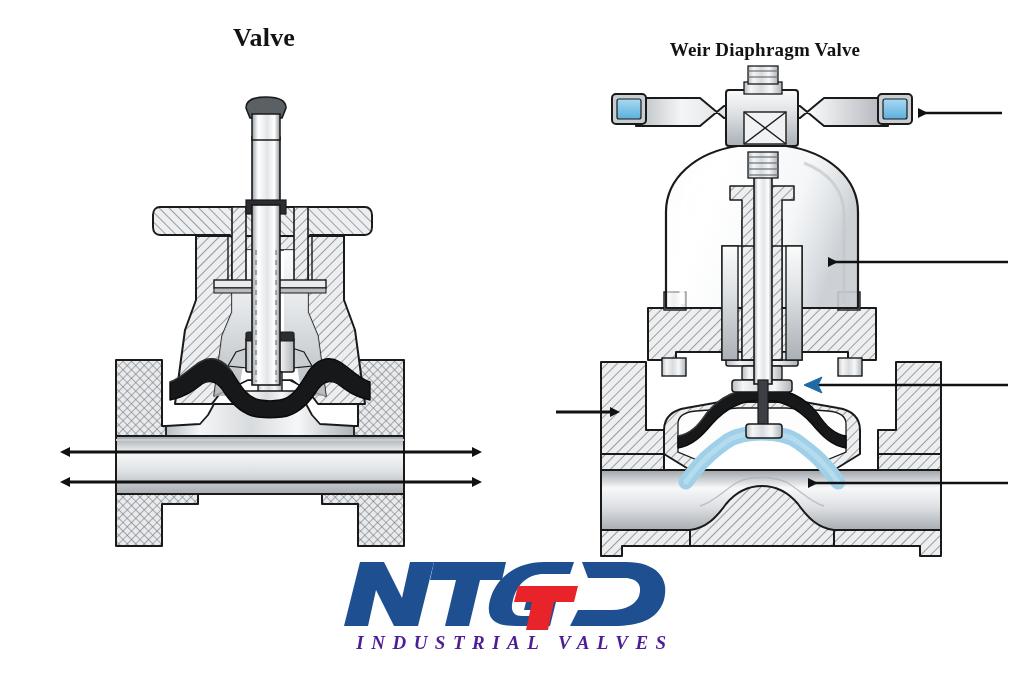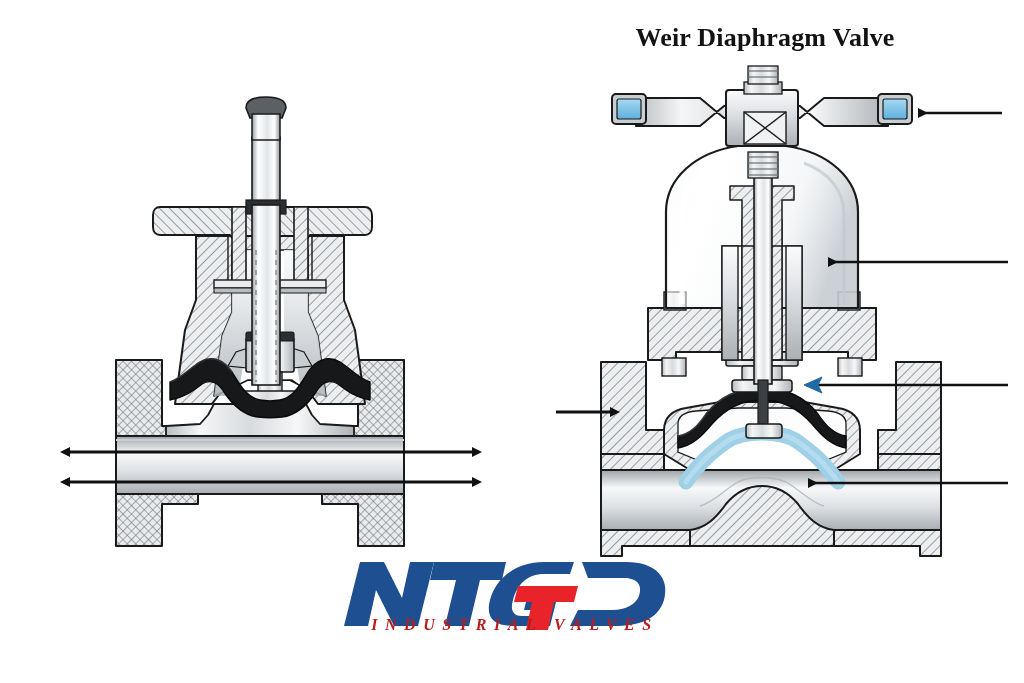--- a/index.html
+++ b/index.html
@@ -15,43 +15,44 @@
   .title{
     position:absolute;
     font-family:"Liberation Serif", serif;
     font-weight:700;
     color:#131313;
     text-align:center;
     line-height:1.22;
     letter-spacing:0.2px;
   }
   #title-left{left:34px;top:22px;width:460px;font-size:26px;}
-  #title-right{left:530px;top:22px;width:470px;font-size:26px;}
+  #title-right{left:530px;top:38px;width:470px;font-size:19px;}
 
   
   #logo{position:absolute;left:330px;top:556px;width:370px;height:112px;}
   #logo-word{position:absolute;left:0;top:0;width:370px;height:76px;}
   #logo-sub{
-    position:absolute;left:0;top:60px;width:370px;
+    position:absolute;left:0;top:76px;width:370px;
     text-align:center;
     font-family:"Liberation Serif", serif;
     font-style:italic;font-weight:700;
-    font-size:16px;letter-spacing:7.5px;
-    color:#b91c1c;
+    font-size:19px;letter-spacing:7.5px;
+    color:#4c1d95;
     white-space:nowrap;
   }
   svg{display:block;}
   .noselect{user-select:none;}
 </style>
 </head>
 <body>
 
 <div id="stage">
 
   <div class="title noselect" id="title-left">
+    <div>Valve</div>
   </div>
 
   <div class="title noselect" id="title-right">Weir Diaphragm Valve</div>
 
   <svg width="1024" height="683" viewBox="0 0 1024 683" style="position:absolute;left:0;top:0">
     <defs>
 
       <pattern id="hatch45" width="7" height="7" patternTransform="rotate(45)" patternUnits="userSpaceOnUse">
         <rect width="7" height="7" fill="#eceef0"></rect>
         <line x1="0" y1="0" x2="0" y2="7" stroke="#6b7176" stroke-width="1.3"></line>

